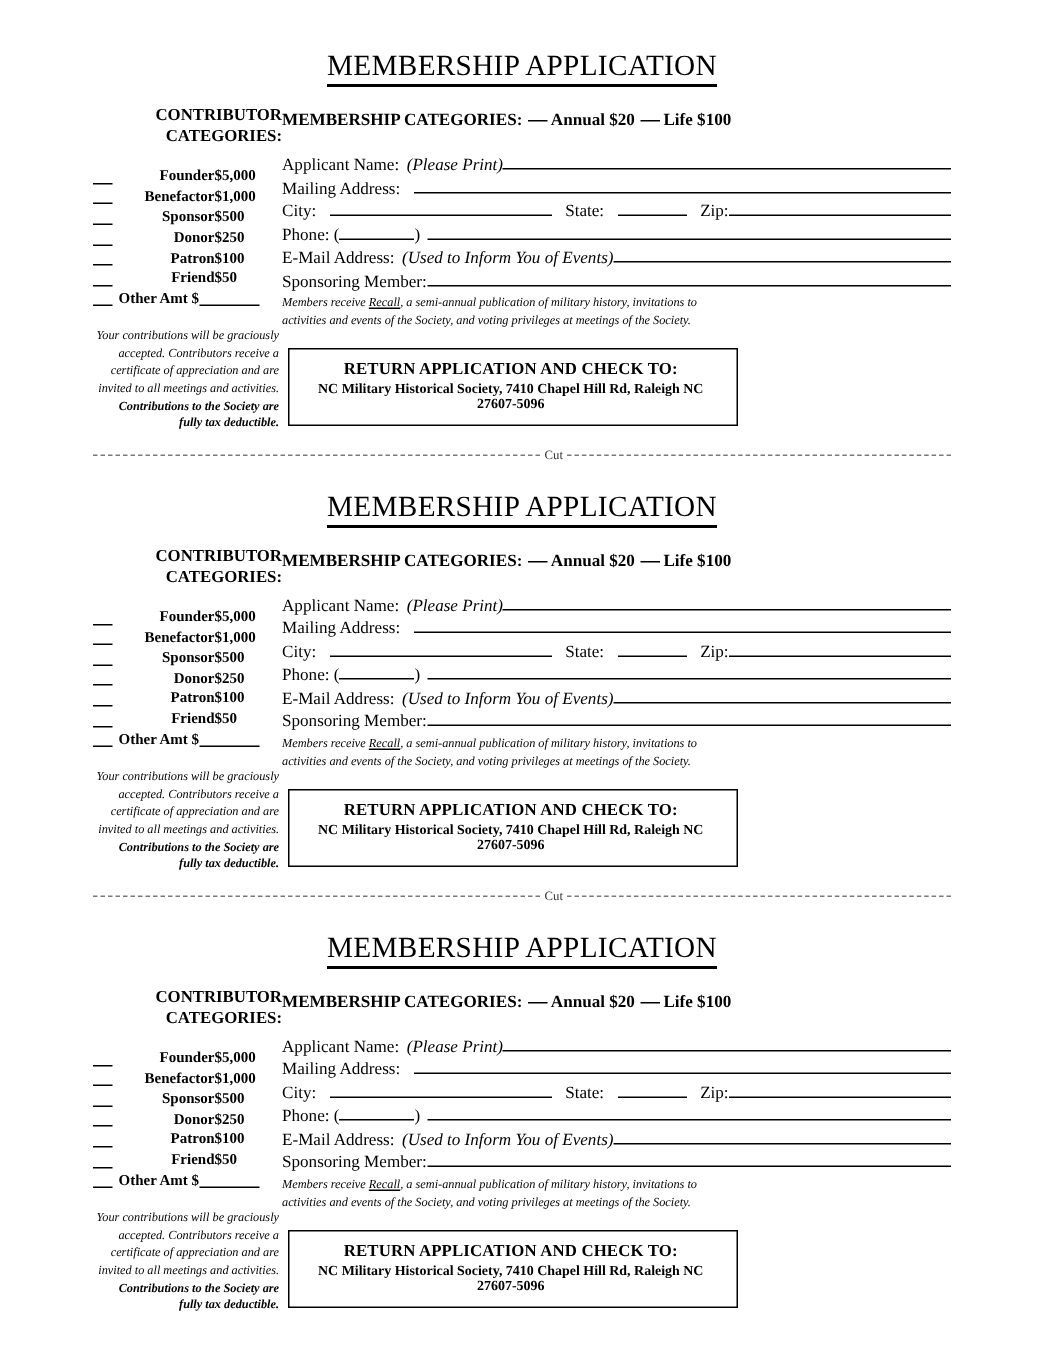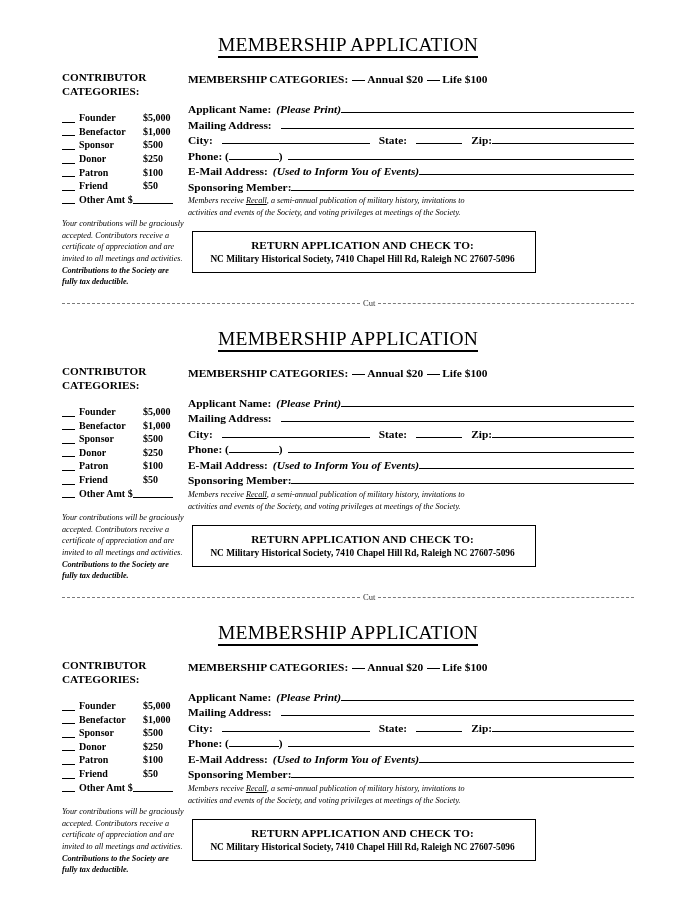--- a/index.html
+++ b/index.html
@@ -43,20 +43,21 @@
     padding-bottom: 1px;
   }
 
   .body-grid {
     display: flex;
     align-items: flex-start;
   }
   .col-left {
     width: 126px;
     flex: 0 0 126px;
+    text-align: right;
   }
   .col-right {
     flex: 1 1 auto;
     min-width: 0;
   }
 
   
   .contrib-head {
     font-size: 11.2px;
     font-weight: bold;
@@ -128,21 +129,21 @@
     height: 9px;
     margin: 0 2px 2px 4px;
   }
 
   .fields {
     margin: 0;
     padding: 0;
   }
   .frow {
     font-size: 11.4px;
-    font-weight: bold;
+    font-weight: normal;
     line-height: 1.36;
     display: flex;
     align-items: baseline;
     white-space: nowrap;
     justify-content: flex-end;
   }
   .frow .lbl { flex: 0 0 auto; }
   .frow .ital {
     font-style: italic;
     flex: 0 0 auto;
@@ -180,21 +181,21 @@
   }
   .note u { text-decoration: underline; }
 
   
   .return-box {
     border: 1.3px solid #000;
     margin-top: 12px;
     margin-left: 4px;
     padding: 7px 9px 8px 6px;
     text-align: center;
-    width: 344px;
+    width: 300px;
     box-sizing: border-box;
   }
   .return-box .rb-title {
     font-size: 11.2px;
     font-weight: bold;
     letter-spacing: .1px;
     margin-bottom: 3px;
   }
   .return-box .rb-addr {
     font-size: 9.3px;

